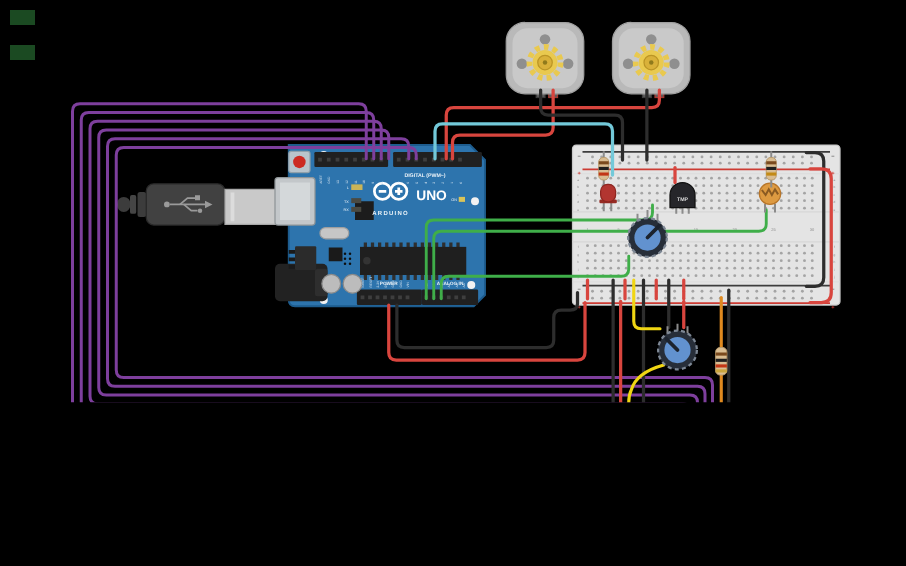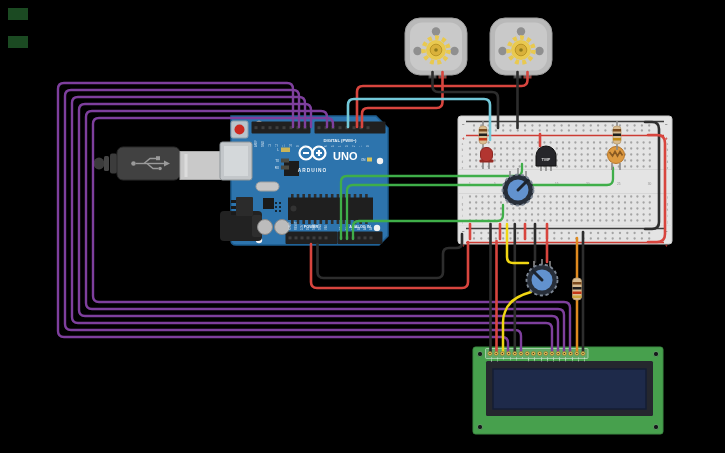--- a/index.html
+++ b/index.html
@@ -1,16 +1,16 @@
 <!DOCTYPE html>
 <html style="--wire-purple: #7e3f9d; --wire-red: #d8453e; --wire-black: #2d2d2d; --wire-green: #3fae49; --wire-cyan: #73c9d9; --wire-yellow: #f0d613; --wire-orange: #e08a1f; --arduino-board: #2d74ad; --breadboard-body: #e4e4e4; --lcd-pcb: #47a04d; --lcd-screen: #1e2a4a; --motor-body: #b9b9b9; --motor-gear: #e9c94f;"><head>
 <meta charset="utf-8">
 <style>
   html,body{margin:0;padding:0;background:#000;}
-  .stage{position:relative;width:725px;height:453px;background:#000;overflow:hidden;
+  .stage{position:relative;width:725px;height:322px;background:#000;overflow:hidden;
          font-family:"Liberation Sans", sans-serif;}
   svg{display:block}
   text{font-family:"Liberation Sans", sans-serif;}
   .wire{fill:none;stroke-linecap:round;stroke-linejoin:round}
   .wp{stroke:var(--wire-purple,#7e3f9d);stroke-width:2.4}
   .wr{stroke:var(--wire-red,#d8453e);stroke-width:2.6}
   .wk{stroke:var(--wire-black,#2d2d2d);stroke-width:2.6}
   .wg{stroke:var(--wire-green,#3fae49);stroke-width:2.3}
   .wc{stroke:var(--wire-cyan,#73c9d9);stroke-width:2.6}
   .wy{stroke:var(--wire-yellow,#f0d613);stroke-width:2.5}

